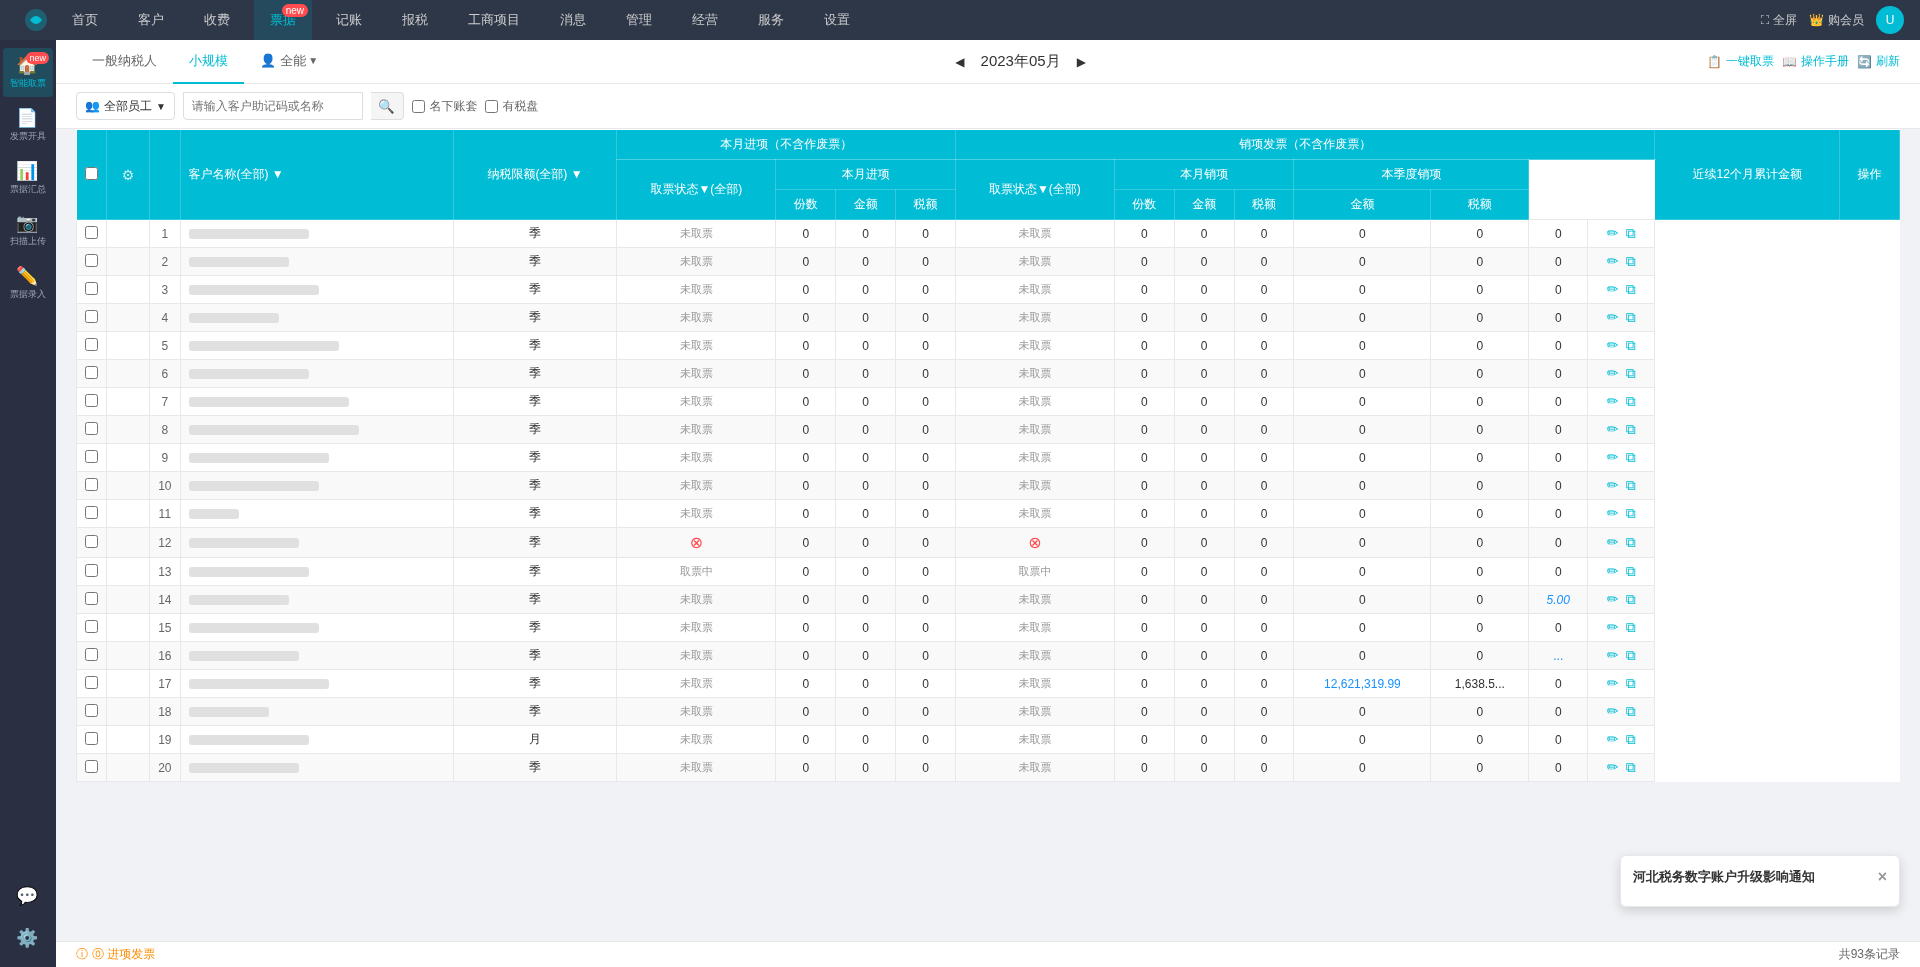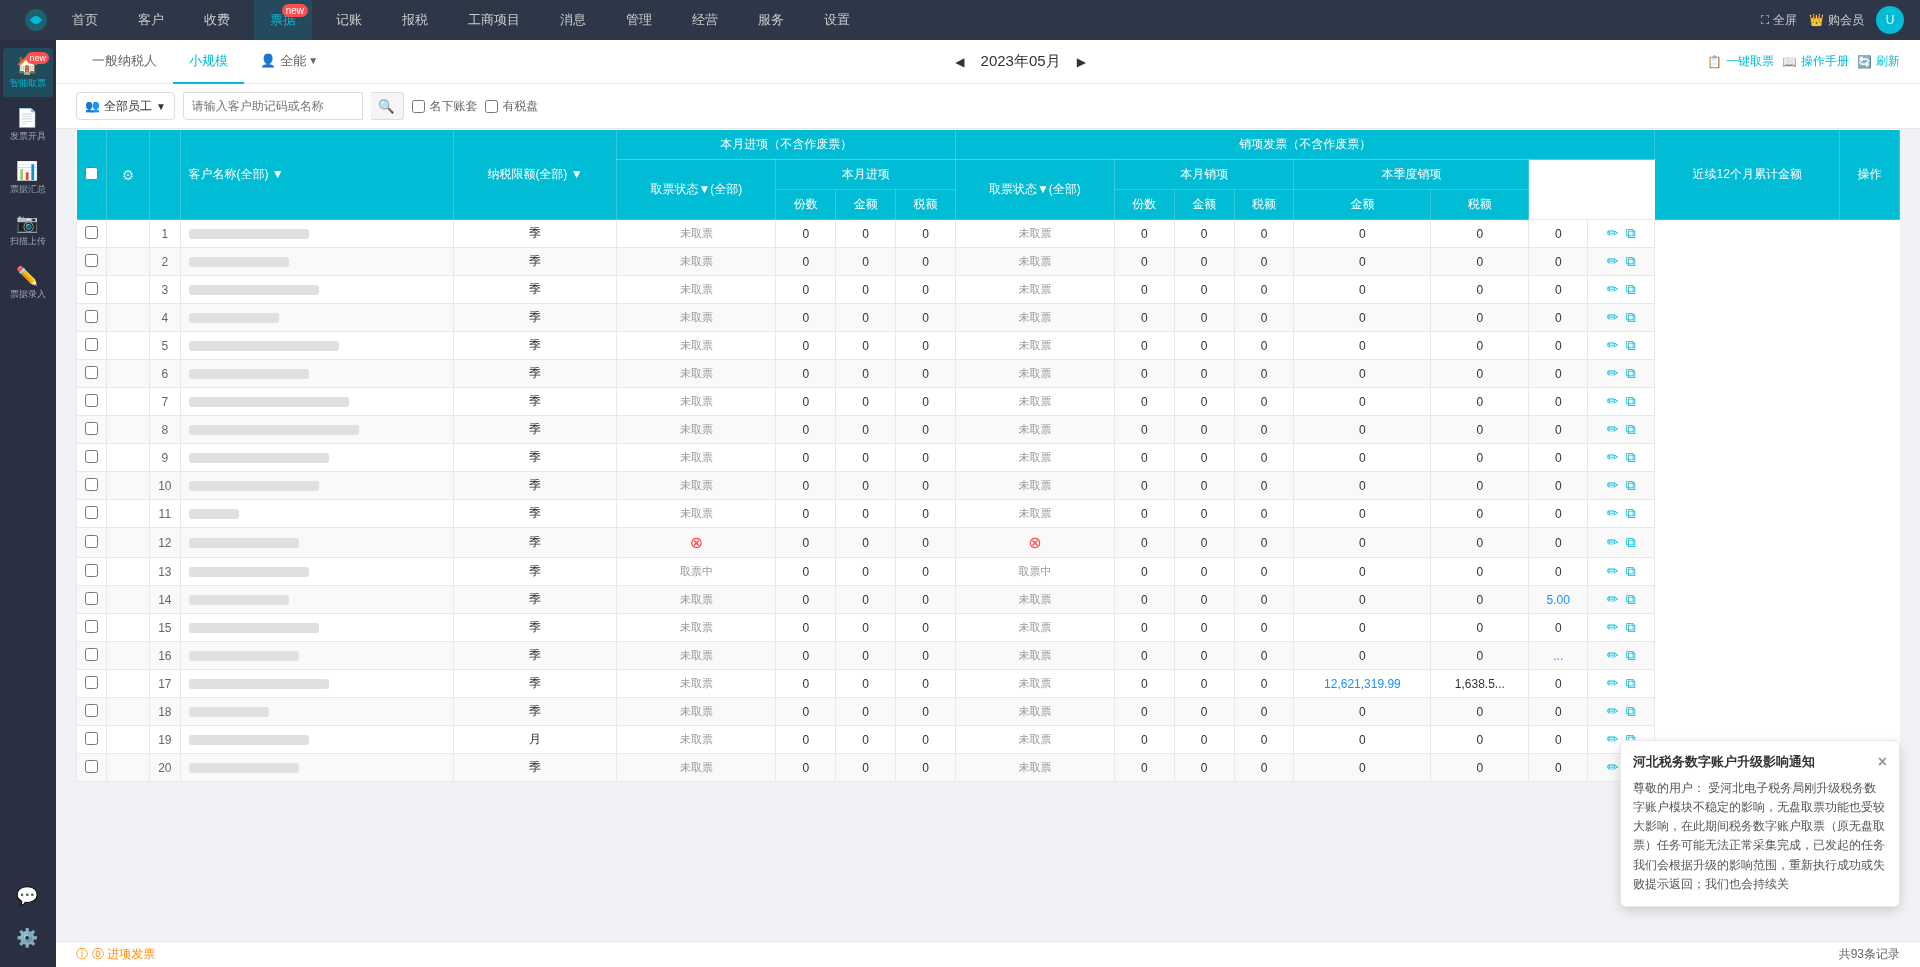--- a/index.html
+++ b/index.html
@@ -614,21 +614,21 @@
     <td><span style="color:#999;font-size:11px">未取票</span></td>
     <td>0</td>
     <td>0</td>
     <td>0</td>
     <td><span style="color:#999;font-size:11px">未取票</span></td>
     <td>0</td>
     <td>0</td>
     <td>0</td>
     <td style="">0</td>
     <td>0</td>
-    <td style="color:#1890ff;">5.00</td>
+    <td style="color:#1890ff;font-style:italic;">5.00</td>
     <td>
       <span class="icon-edit">✏</span>
       <span class="icon-copy" style="margin-left:4px">⧉</span>
     </td>
   </tr>
             <tr>
     <td class="checkbox-cell"><input type="checkbox" style=""></td>
     <td></td>
     <td class="num-cell">15</td>
     <td class="name-cell">
@@ -783,15 +783,13 @@
       <div class="record-count">共93条记录</div>
     </div>
   </div>
 </div>
 
 <div class="notification-popup">
   <div class="popup-title">
     <span>河北税务数字账户升级影响通知</span>
     <span class="popup-close">×</span>
   </div>
-  <div class="popup-content">尊敬的用户：
-受河北电子税务局刚升级税务数字账户模块不稳定的影响，无盘取票功能也受较大影响，在此期间税务数字账户取票（原无盘取票）任务可能无法正常采集完成，已发起的任务我们会根据升级的影响范围，重新执行成功或失败提示返回；我们也会持续关</div>
 </div>
 
 </body></html>

